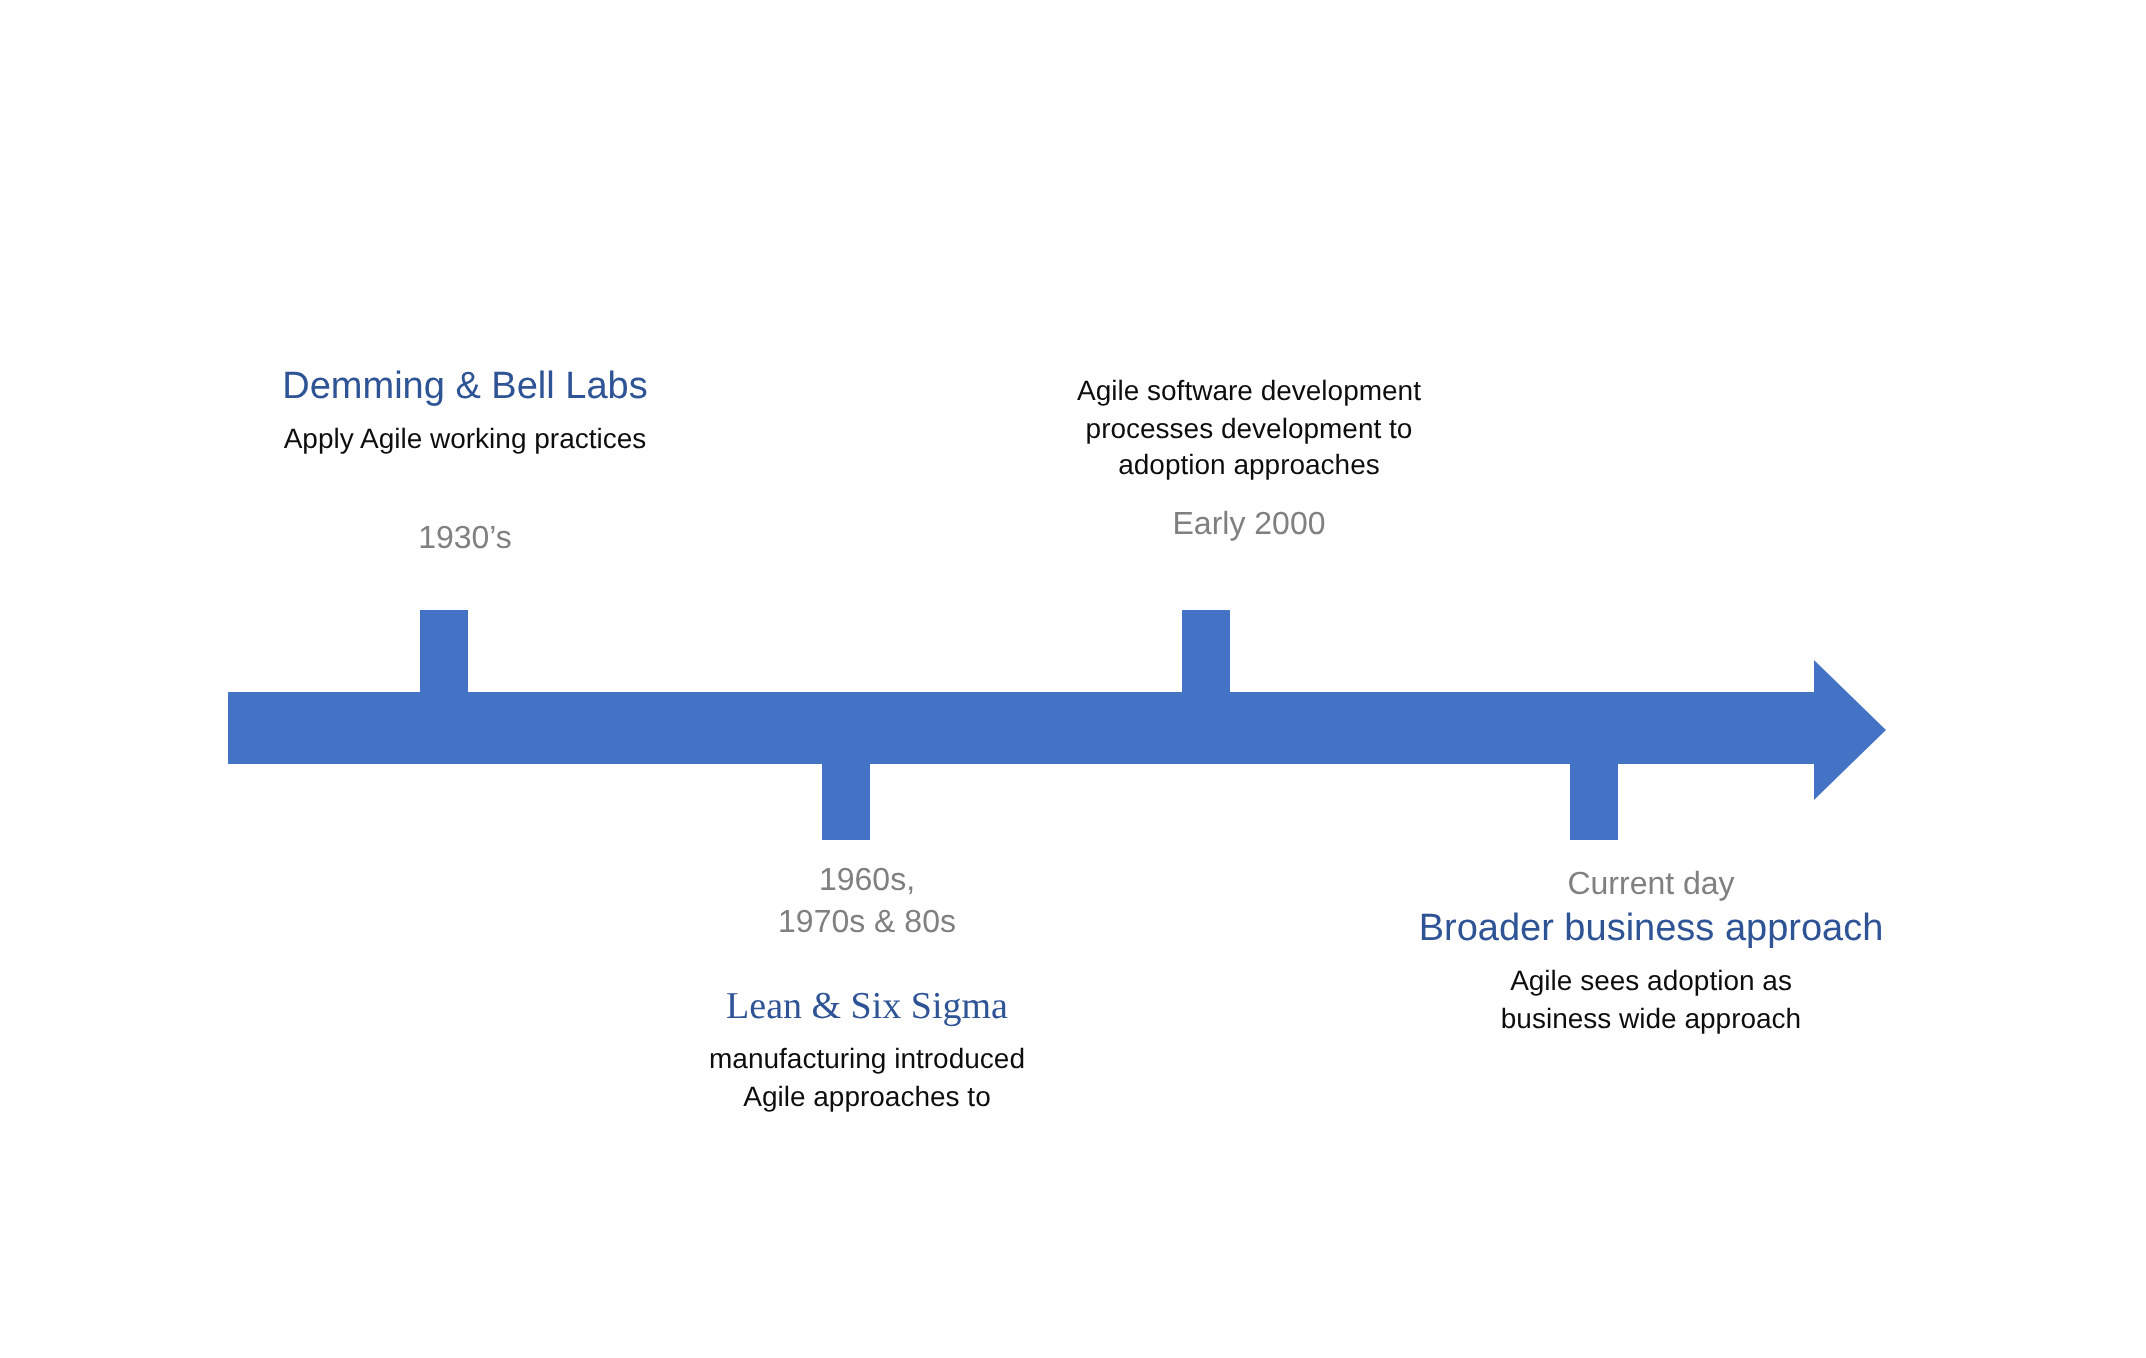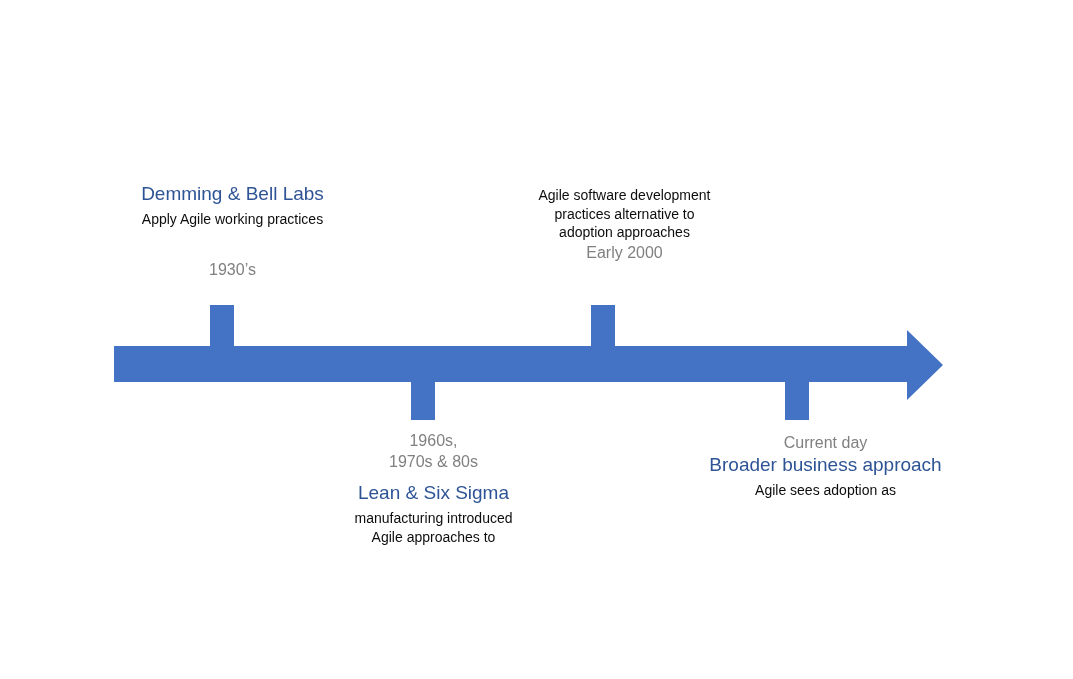--- a/index.html
+++ b/index.html
@@ -80,29 +80,29 @@
     width: 323px;
   }
   #milestone-demming .ms-date { margin-top: 30px; }
 
   
   #milestone-software {
     left: 463px;
     top: 181px;
     width: 323px;
   }
-  #milestone-software .ms-date { }
+  #milestone-software .ms-date { margin-top: 10px; }
 
   
   #milestone-lean {
     left: 272px;
     top: 430px;
     width: 323px;
   }
-  #milestone-lean .ms-heading { margin-top: 9px; }
+  #milestone-lean .ms-heading { margin-top: 20px; font-family: Liberation Serif, serif; }
 
   
   #milestone-broader {
     left: 664px;
     top: 432px;
     width: 323px;
   }
   #milestone-broader .ms-heading { }
 </style>
 </head>
@@ -128,21 +128,21 @@
     <div class="ms-heading">Demming &amp; Bell Labs</div>
     <div class="ms-desc">
       <div>Apply Agile working practices</div>
     </div>
     <div class="ms-date">1930’s</div>
   </div>
 
   <div class="milestone" id="milestone-software">
     <div class="ms-desc">
       <div>Agile software development</div>
-      <div>practices alternative to</div>
+      <div>processes development to</div>
       <div>adoption approaches</div>
     </div>
     <div class="ms-date">Early 2000</div>
   </div>
 
   <div class="milestone" id="milestone-lean">
     <div class="ms-date">
       <div>1960s,</div>
       <div>1970s &amp; 80s</div>
     </div>
@@ -151,16 +151,17 @@
       <div>manufacturing introduced</div>
       <div>Agile approaches to</div>
     </div>
   </div>
 
   <div class="milestone" id="milestone-broader">
     <div class="ms-date">Current day</div>
     <div class="ms-heading">Broader business approach</div>
     <div class="ms-desc">
       <div>Agile sees adoption as</div>
+      <div>business wide approach</div>
     </div>
   </div>
 
 </div>
 
 </body></html>

